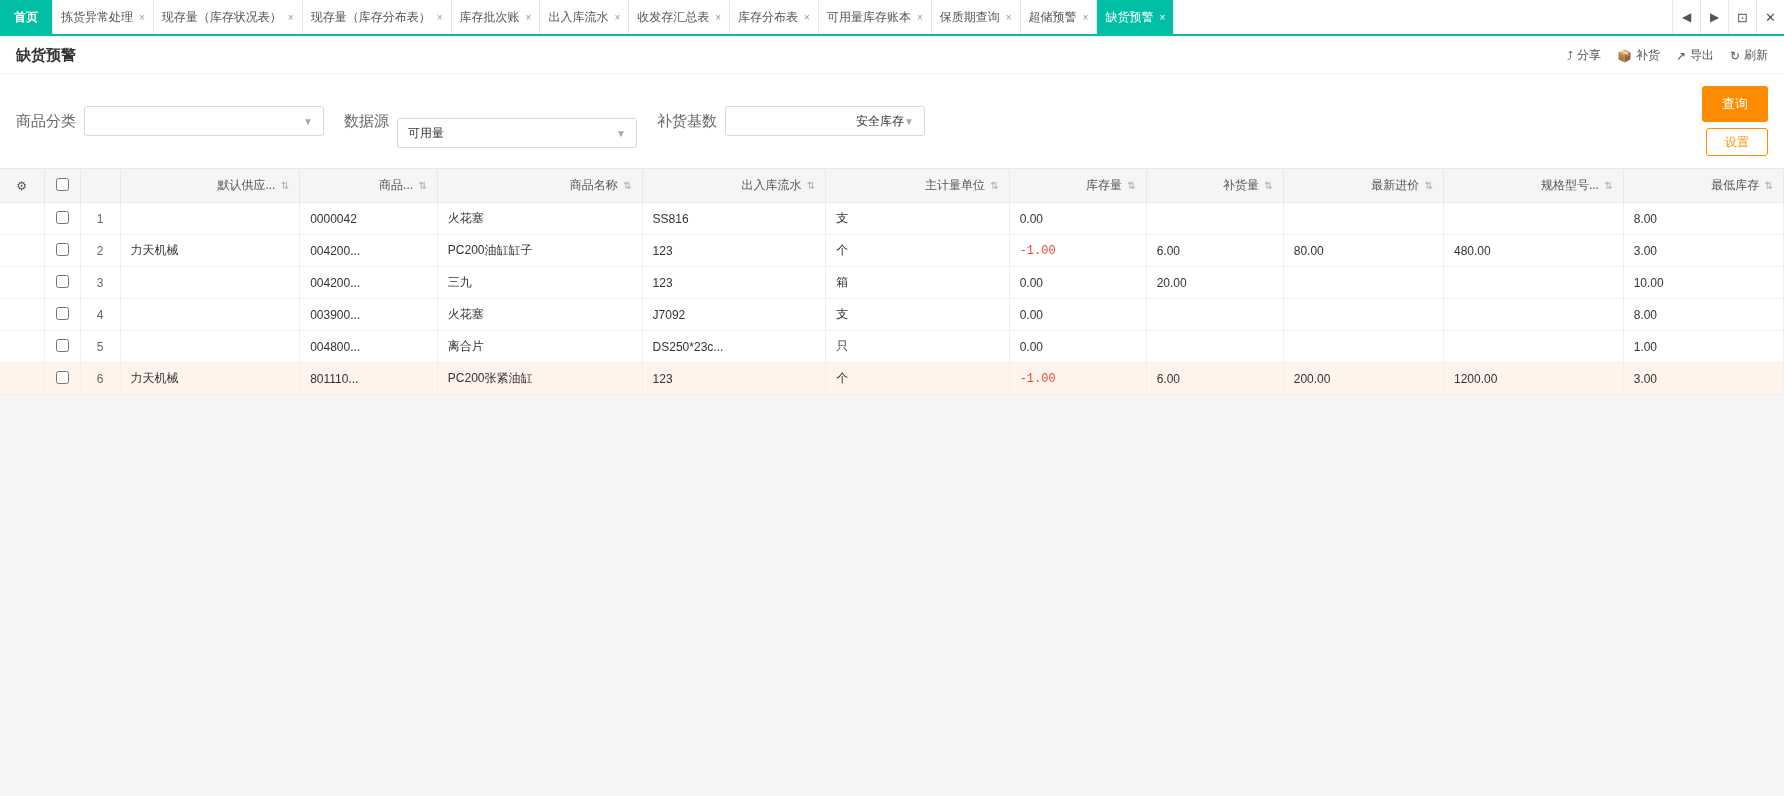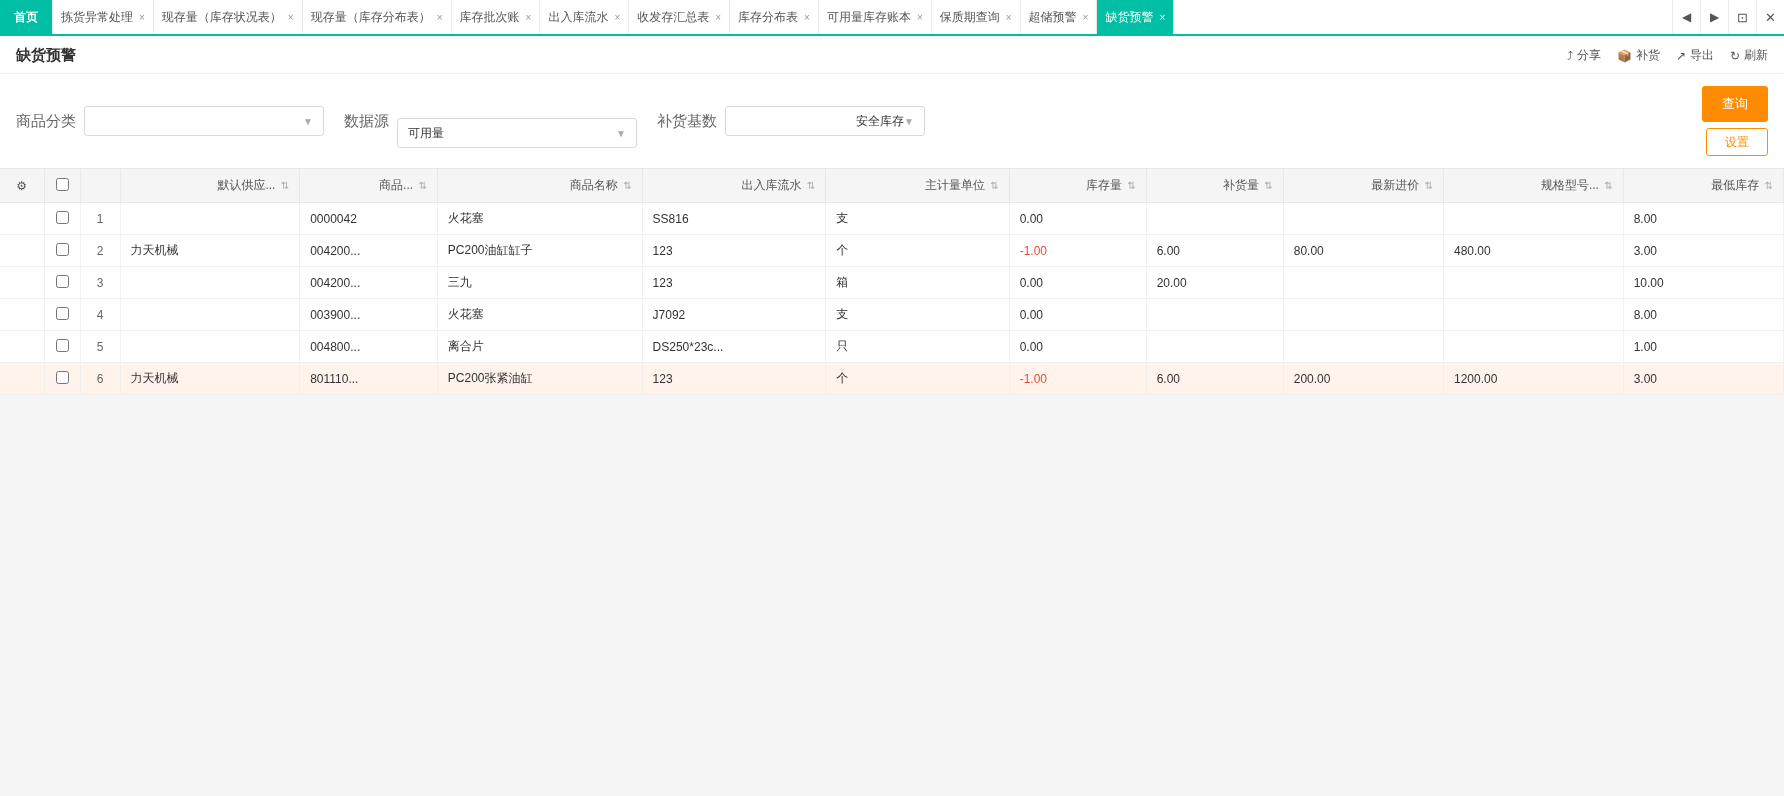--- a/index.html
+++ b/index.html
@@ -193,21 +193,21 @@
     }
     tbody tr.highlighted { background: #fff3ec; }
     tbody td {
       padding: 7px 10px;
       color: #333;
       border-right: 1px solid #f0f0f0;
     }
     .row-num { color: #666; text-align: center; width: 40px; }
     .td-center { text-align: center; }
     .td-right { }
-    .td-negative { color: #e74c3c; }
+    .td-negative { color: #e74c3c; font-family: Liberation Mono, monospace; }
 
     .th-gear {
       width: 44px;
       text-align: center;
     }
     .th-checkbox { width: 36px; text-align: center; }
     input[type="checkbox"] { cursor: pointer; }
 
     
     ::-webkit-scrollbar { height: 6px; width: 6px; }

